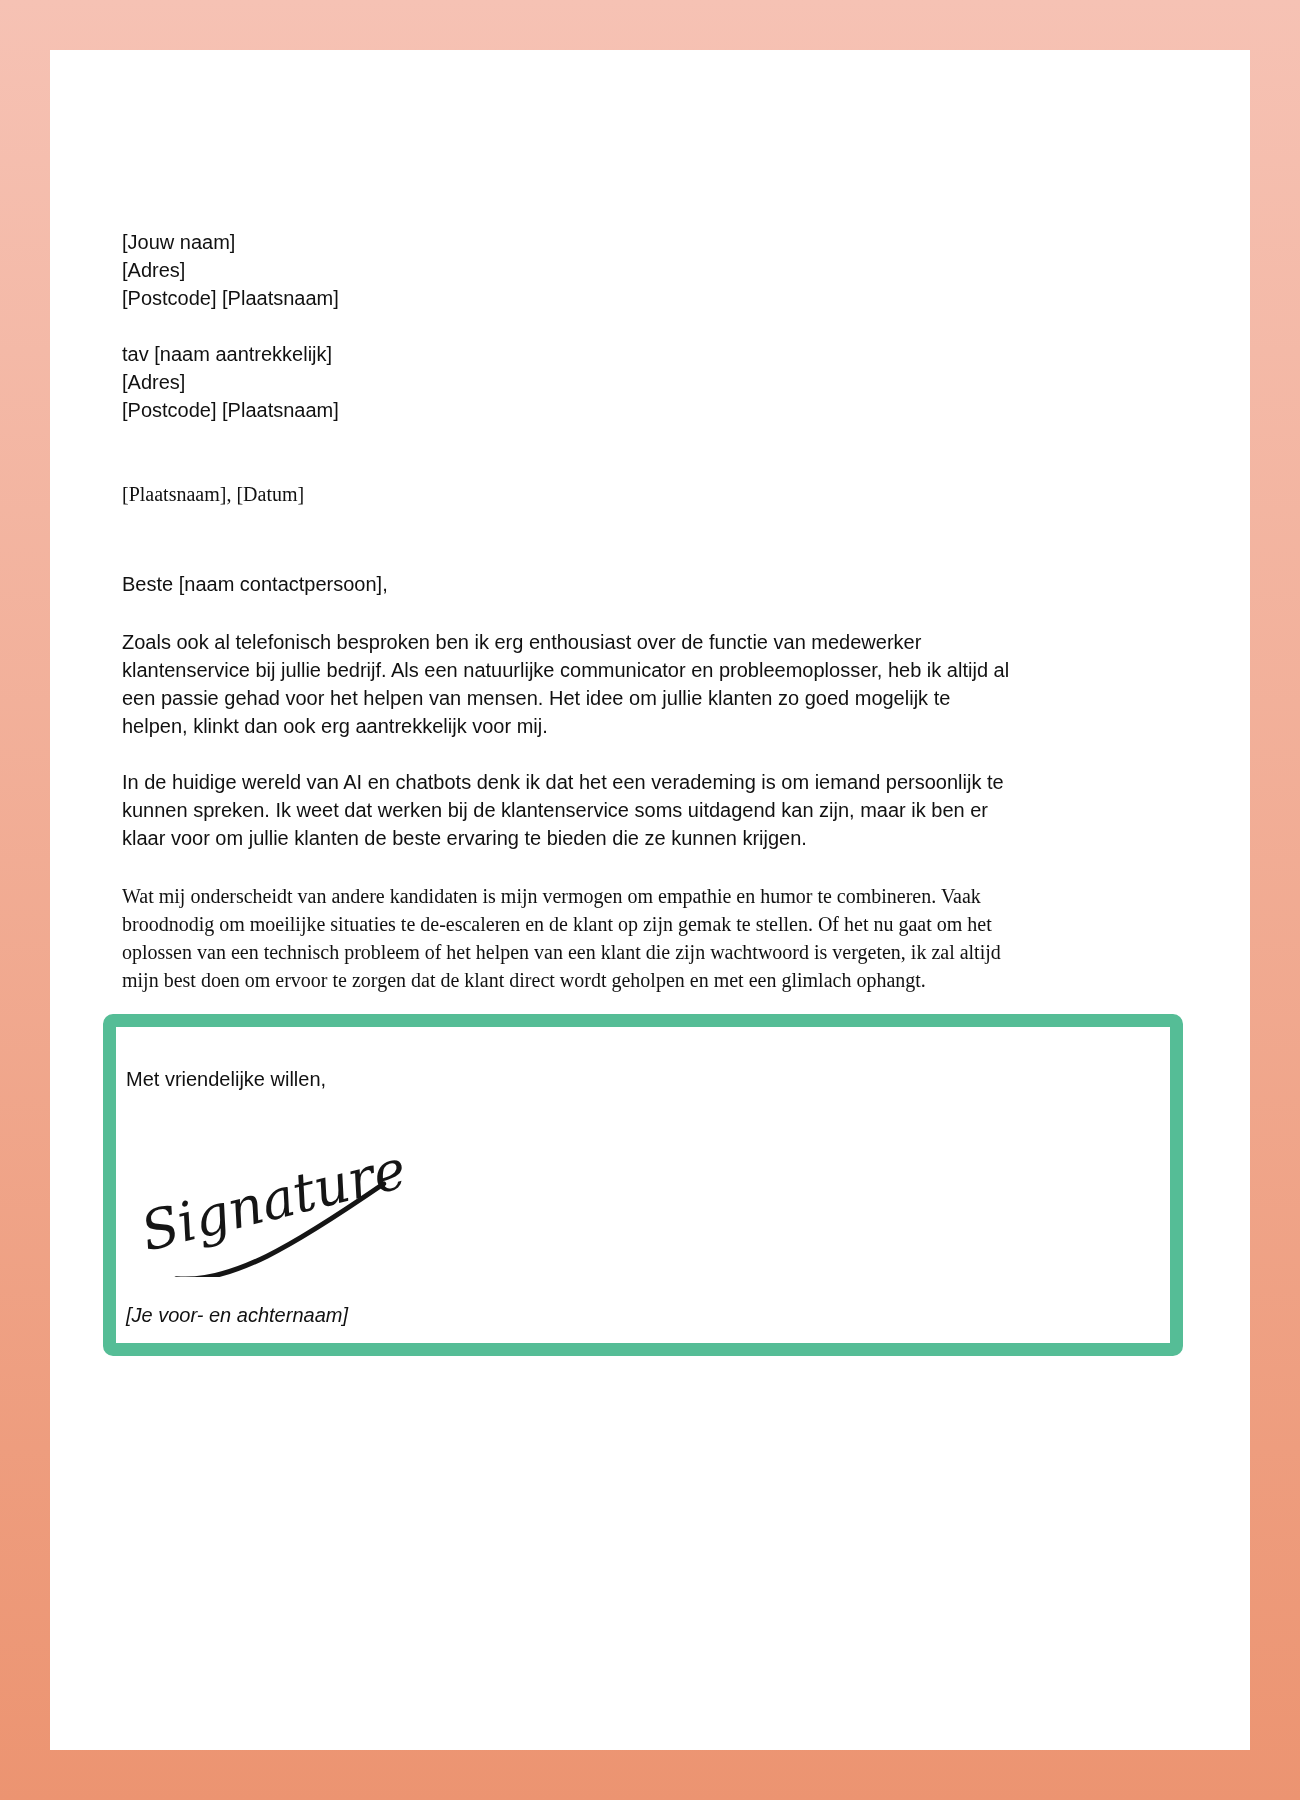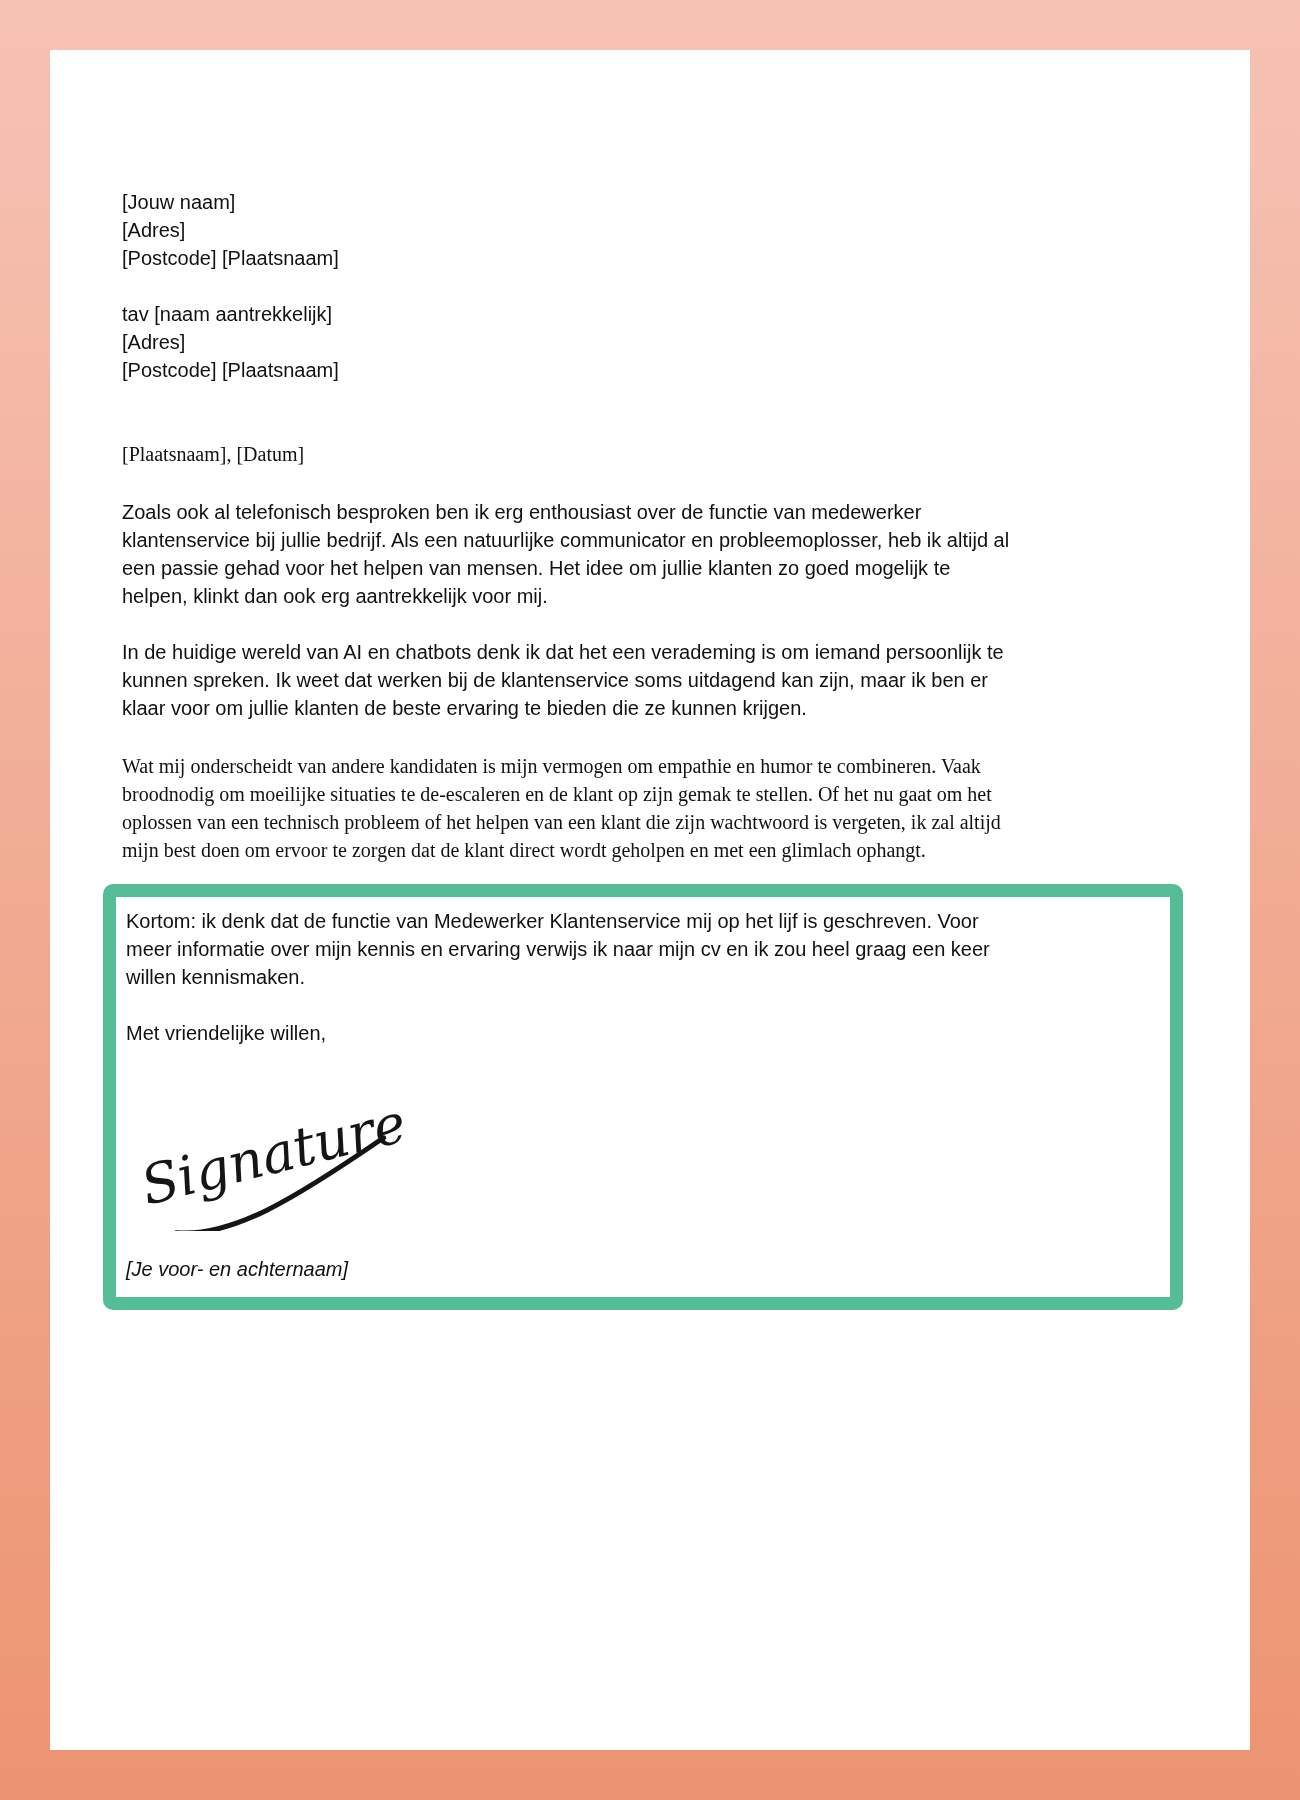--- a/index.html
+++ b/index.html
@@ -17,21 +17,21 @@
     overflow: hidden;
   }
   .paper {
     position: absolute;
     left: 50px; top: 50px;
     width: 1200px; height: 1700px;
     background: var(--paper-color, #ffffff);
     box-sizing: border-box;
     padding: 138px 0 0 72px;
   }
-  .textcol { width: 892px; font-size: 20px; line-height: 28px; }
+  .textcol { width: 892px; font-size: 20px; line-height: 28px; margin-top: 40px; }
   .block { margin: 0; }
   .line { white-space: pre-wrap; }
   .recipient-block { margin-top: 28px; }
   .date-block { margin-top: 56px; font-family: Liberation Serif, serif; }
   .salutation { margin-top: 62px; }
   .para { margin-top: 28px; width: 892px; }
   .para-first { margin-top: 30px; }
   .para-3 { margin-top: 30px; font-family: Liberation Serif, serif; }
   .highlight-box {
     margin-top: 10px;
@@ -69,27 +69,27 @@
       <div class="block recipient-block">
         <div class="line">tav [naam aantrekkelijk]</div>
         <div class="line">[Adres]</div>
         <div class="line">[Postcode] [Plaatsnaam]</div>
       </div>
 
       <div class="block date-block">
         <div class="line">[Plaatsnaam], [Datum]</div>
       </div>
 
+      <div class="block salutation">Beste [naam contactpersoon],</div>
 
       <p class="para para-first">Zoals ook al telefonisch besproken ben ik erg enthousiast over de functie van medewerker klantenservice bij jullie bedrijf. Als een natuurlijke communicator en probleemoplosser, heb ik altijd al een passie gehad voor het helpen van mensen. Het idee om jullie klanten zo goed mogelijk te helpen, klinkt dan ook erg aantrekkelijk voor mij.</p>
       <p class="para">In de huidige wereld van AI en chatbots denk ik dat het een verademing is om iemand persoonlijk te kunnen spreken. Ik weet dat werken bij de klantenservice soms uitdagend kan zijn, maar ik ben er klaar voor om jullie klanten de beste ervaring te bieden die ze kunnen krijgen.</p>
       <p class="para para-3">Wat mij onderscheidt van andere kandidaten is mijn vermogen om empathie en humor te combineren. Vaak broodnodig om moeilijke situaties te de-escaleren en de klant op zijn gemak te stellen. Of het nu gaat om het oplossen van een technisch probleem of het helpen van een klant die zijn wachtwoord is vergeten, ik zal altijd mijn best doen om ervoor te zorgen dat de klant direct wordt geholpen en met een glimlach ophangt.</p>
 
       <div class="highlight-box">
-        <p class="block closing-para">Kortom: ik denk dat de functie van Medewerker Klantenservice mij op het lijf is geschreven. Voor meer informatie over mijn kennis en ervaring verwijs ik naar mijn cv en ik zou heel graag een keer willen kennismaken.</p>
         <div class="valediction">Met vriendelijke willen,</div>
 
         <div class="signature-wrap">
           <svg width="300" height="150" viewBox="0 0 300 150">
             <g transform="rotate(-14 140 80)">
               <text x="6" y="92" font-family="'DejaVu Serif', serif" font-style="italic" font-size="54" fill="#151515">Signature</text>
               <path d="M28 126 C 80 144, 150 122, 252 84" stroke="#151515" stroke-width="5" fill="none" stroke-linecap="round"></path>
             </g>
           </svg>
         </div>

